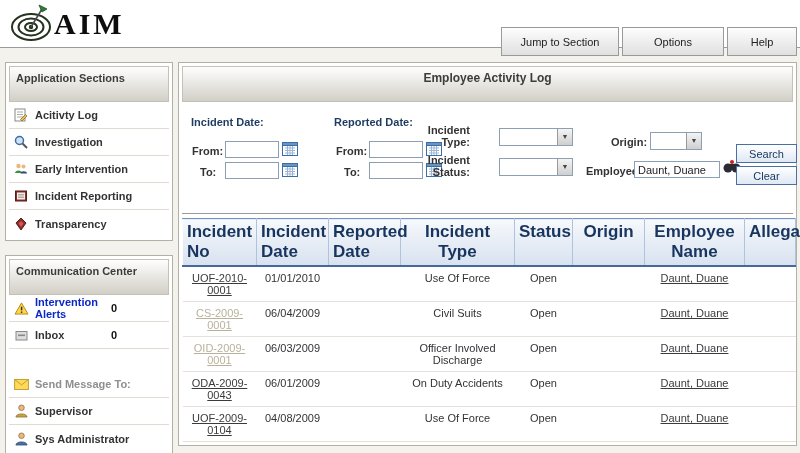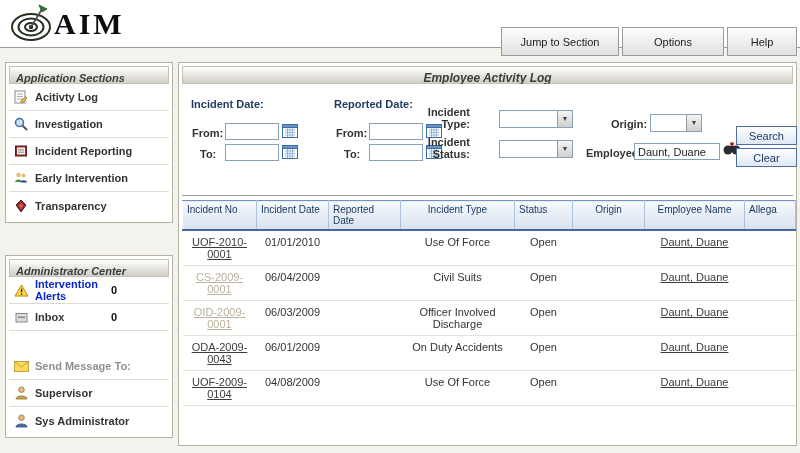--- a/index.html
+++ b/index.html
@@ -11,21 +11,21 @@
   
   .topbar { position:absolute; top:0; left:0; width:800px; height:48px; background:#fff; border-bottom:1px solid #9a9a9a; }
   .logo { position:absolute; left:8px; top:3px; display:flex; align-items:center; gap:0; }
   .logo-text { font-family:"Liberation Serif", serif; font-weight:bold; font-size:30px; letter-spacing:3px; color:#0d0d0d; }
   .topnav { position:absolute; right:3px; top:27px; display:flex; gap:3px; }
   .topbtn { height:29px; font-size:11px; color:#222; background:linear-gradient(#fdfdfd,#e0e0e0); border:1px solid #9a9a9a; font-family:inherit; cursor:pointer; padding:0; }
   .topbtn.b1 { width:118px; } .topbtn.b2 { width:102px; } .topbtn.b3 { width:70px; }
 
   
   .panel { position:absolute; background:#fff; border:1px solid #b3b0a6; padding:3px; }
-  .panel-header { height:18px; line-height:22px; background:linear-gradient(#fefefe,#d2cfc6); border:1px solid #c4c1b7; font-size:11px; font-weight:bold; color:#3c3c3c; padding-left:6px;font-style:italic; }
+  .panel-header { height:36px; line-height:22px; background:linear-gradient(#fefefe,#d2cfc6); border:1px solid #c4c1b7; font-size:11px; font-weight:bold; color:#3c3c3c; padding-left:6px; }
   #appsec { left:5px; top:62px; width:168px; }
   #commcenter { left:5px; top:255px; width:168px; }
 
   .side-item { height:27px; display:flex; align-items:center; gap:6px; padding-left:4px; border-bottom:1px solid #dedbd2; font-size:11px; font-weight:bold; color:#333; cursor:pointer; background:#fff; }
   .side-item:last-child { border-bottom:none; }
   .side-item .ico { flex:0 0 16px; display:flex; justify-content:center; }
   .alert-label { color:#0a28c8; }
   .count { font-weight:bold; color:#111; margin-left:auto; margin-right:52px; }
   .gray-label { color:#8f8f8f; }
   .spacer { height:22px; }
@@ -39,21 +39,21 @@
   .flbl.navy { color:#1d3a5f; }
   .flbl.right { text-align:right; width:72px; line-height:12px; }
   .finput { position:absolute; height:17px; border:1px solid #8ba0b5; font-size:11px; padding:1px 3px; font-family:inherit; background:#fff; color:#222; }
   .iconbtn { position:absolute; cursor:pointer; line-height:0; background:none; border:none; padding:0; }
   .combo { position:absolute; height:18px; background:#fff; border:1px solid #8ba0b5; }
   .combo-arrow { position:absolute; right:0; top:0; width:15px; height:16px; background:linear-gradient(#f4f4f4,#cfcfcf); border-left:1px solid #9a9a9a; font-size:7px; line-height:16px; text-align:center; color:#444; }
   .actbtn { position:absolute; width:61px; height:19px; font-size:11px; color:#16365c; background:linear-gradient(#ffffff,#dfe8f4); border:1px solid #4a6fa5; cursor:pointer; font-family:inherit; padding:0; }
 
   
   .results { width:100%; border-collapse:collapse; table-layout:fixed; margin-top:4px; }
-  .results thead th { background:linear-gradient(#f6f9fc,#d8e2ef); color:#17355e; font-size:10px; font-weight:normal; text-align:left; vertical-align:top; padding:3px 4px; border-top:1px solid #6f94c4; border-bottom:2px solid #44699e; border-right:1px solid #aec3de; border-left:1px solid #fdfdfd;margin-top:8px; }
+  .results thead th { background:linear-gradient(#f6f9fc,#d8e2ef); color:#17355e; font-size:17px; font-weight:bold; text-align:left; vertical-align:top; padding:3px 4px; border-top:1px solid #6f94c4; border-bottom:2px solid #44699e; border-right:1px solid #aec3de; border-left:1px solid #fdfdfd;margin-top:8px; }
   .results thead th.c { text-align:center; }
   .results tbody td { font-size:11px; color:#333; padding:5px 5px; border-bottom:1px solid #e4e2da; vertical-align:top; overflow:hidden;text-align:center; }
   .lnk { text-decoration:underline; cursor:pointer; color:#3b3b3b; }
   .lnk.muted { color:#b9b19b; }
 </style>
 </head>
 <body>
 
 <div class="screen">
 
@@ -98,53 +98,53 @@
           <circle cx="5.5" cy="5.5" r="4" fill="#cfe3f5" stroke="#3a6ea5" stroke-width="1.5"></circle>
           <line x1="8.5" y1="8.5" x2="13" y2="13" stroke="#555" stroke-width="2"></line>
         </svg>
       </span>
       <span>Investigation</span>
     </div>
 
     <div class="side-item">
       <span class="ico">
         <svg width="14" height="14" viewBox="0 0 14 14">
-          <rect x="1.5" y="2" width="11" height="10" fill="#8b2e2e" stroke="#5a1d1d"></rect>
-          <rect x="3" y="3.5" width="8" height="7" fill="#f5f0e6"></rect>
-          <path d="M4 5.5h6M4 7h6M4 8.5h6" stroke="#999" stroke-width="0.8"></path>
-        </svg>
-      </span>
-      <span>Incident Reporting</span>
-    </div>
-
-    <div class="side-item">
-      <span class="ico">
-        <svg width="14" height="14" viewBox="0 0 14 14">
           <circle cx="4.5" cy="4" r="2.2" fill="#e8b87d"></circle>
           <path d="M1 11 C1 7.5 8 7.5 8 11 Z" fill="#3f8f3f"></path>
           <circle cx="9.5" cy="4.5" r="2" fill="#e8b87d"></circle>
           <path d="M6.5 11.5 C6.5 8.5 13 8.5 13 11.5 Z" fill="#2d4a78"></path>
         </svg>
       </span>
       <span>Early Intervention</span>
     </div>
 
     <div class="side-item">
       <span class="ico">
         <svg width="14" height="14" viewBox="0 0 14 14">
+          <rect x="1.5" y="2" width="11" height="10" fill="#8b2e2e" stroke="#5a1d1d"></rect>
+          <rect x="3" y="3.5" width="8" height="7" fill="#f5f0e6"></rect>
+          <path d="M4 5.5h6M4 7h6M4 8.5h6" stroke="#999" stroke-width="0.8"></path>
+        </svg>
+      </span>
+      <span>Incident Reporting</span>
+    </div>
+
+    <div class="side-item">
+      <span class="ico">
+        <svg width="14" height="14" viewBox="0 0 14 14">
           <path d="M7 1 L12 6 L7 13 L2 6 Z" fill="#8b2e2e" stroke="#5a1d1d"></path>
           <path d="M7 4 L9.5 6.5 L7 10 L4.5 6.5 Z" fill="#d9534f"></path>
         </svg>
       </span>
       <span>Transparency</span>
     </div>
   </div>
 
   <div class="panel" id="commcenter">
-    <div class="panel-header">Administrator Center</div>
+    <div class="panel-header">Communication Center</div>
 
     <div class="side-item">
       <span class="ico">
         <svg width="15" height="13" viewBox="0 0 16 14">
           <path d="M8 1 L15 13 L1 13 Z" fill="#ffd54a" stroke="#b8860b"></path>
           <rect x="7.3" y="5" width="1.6" height="4" fill="#333"></rect>
           <rect x="7.3" y="10.2" width="1.6" height="1.6" fill="#333"></rect>
         </svg>
       </span>
       <span class="alert-label">Intervention Alerts</span>

